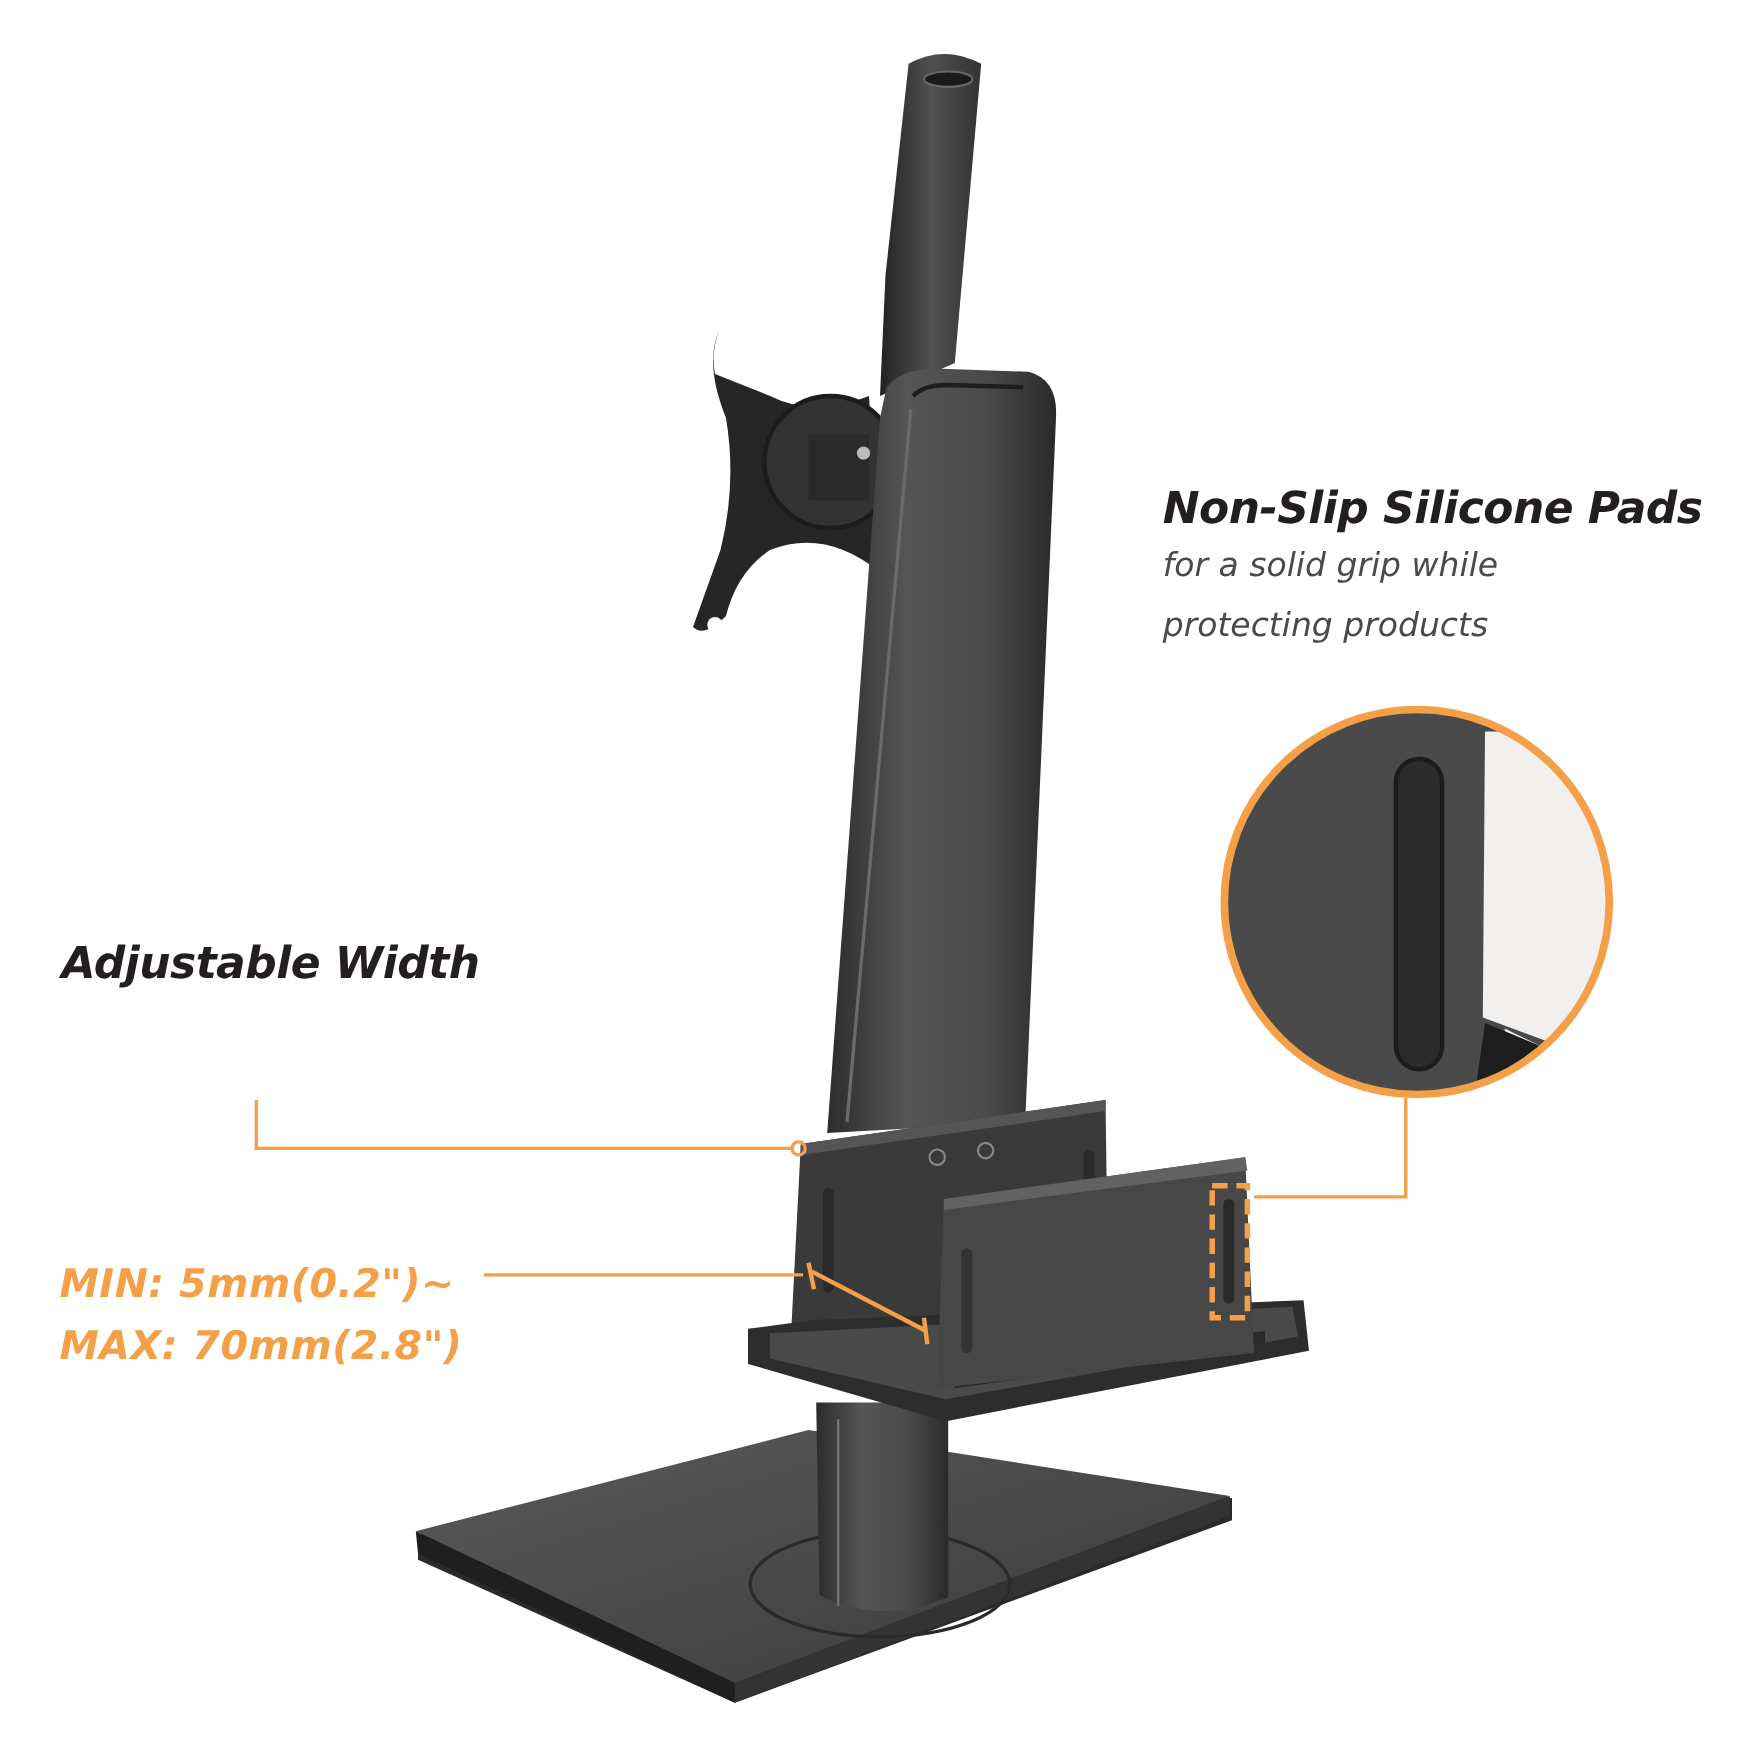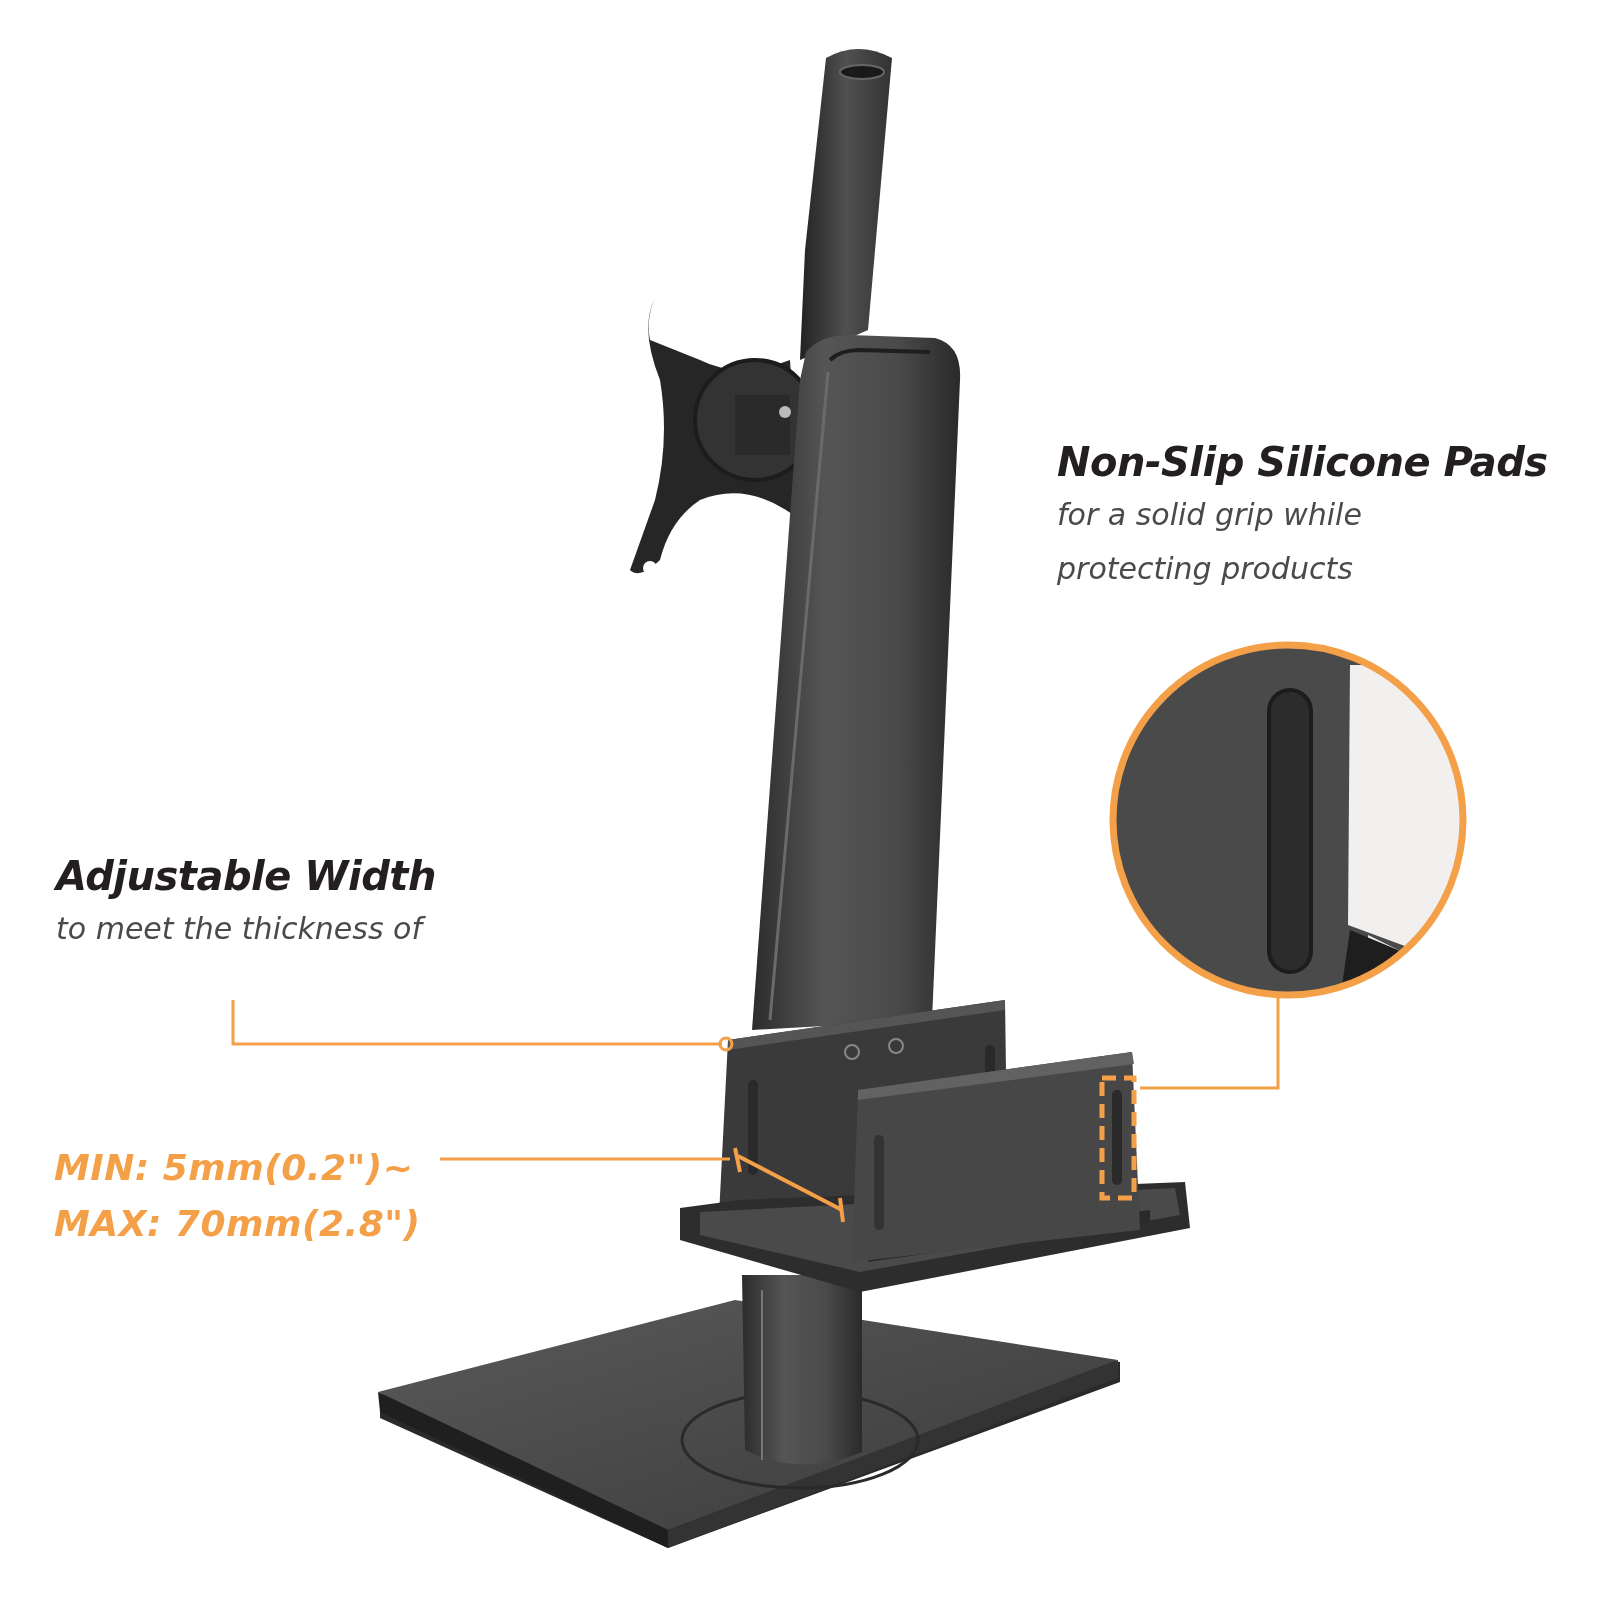--- a/index.html
+++ b/index.html
@@ -120,20 +120,19 @@
   </svg>
 
   <div class="callout" id="callout-pads">
     <div class="title">Non-Slip Silicone Pads</div>
     <div class="desc">for a solid grip while</div>
     <div class="desc">protecting products</div>
   </div>
 
   <div class="callout" id="callout-width">
     <div class="title">Adjustable Width</div>
-    <div class="desc">to meet the thickness of</div>
   </div>
 
   <div class="callout" id="callout-range">
     <div class="range-line">MIN: 5mm(0.2")~</div>
     <div class="range-line">MAX: 70mm(2.8")</div>
   </div>
 </div>
 
 </body></html>

